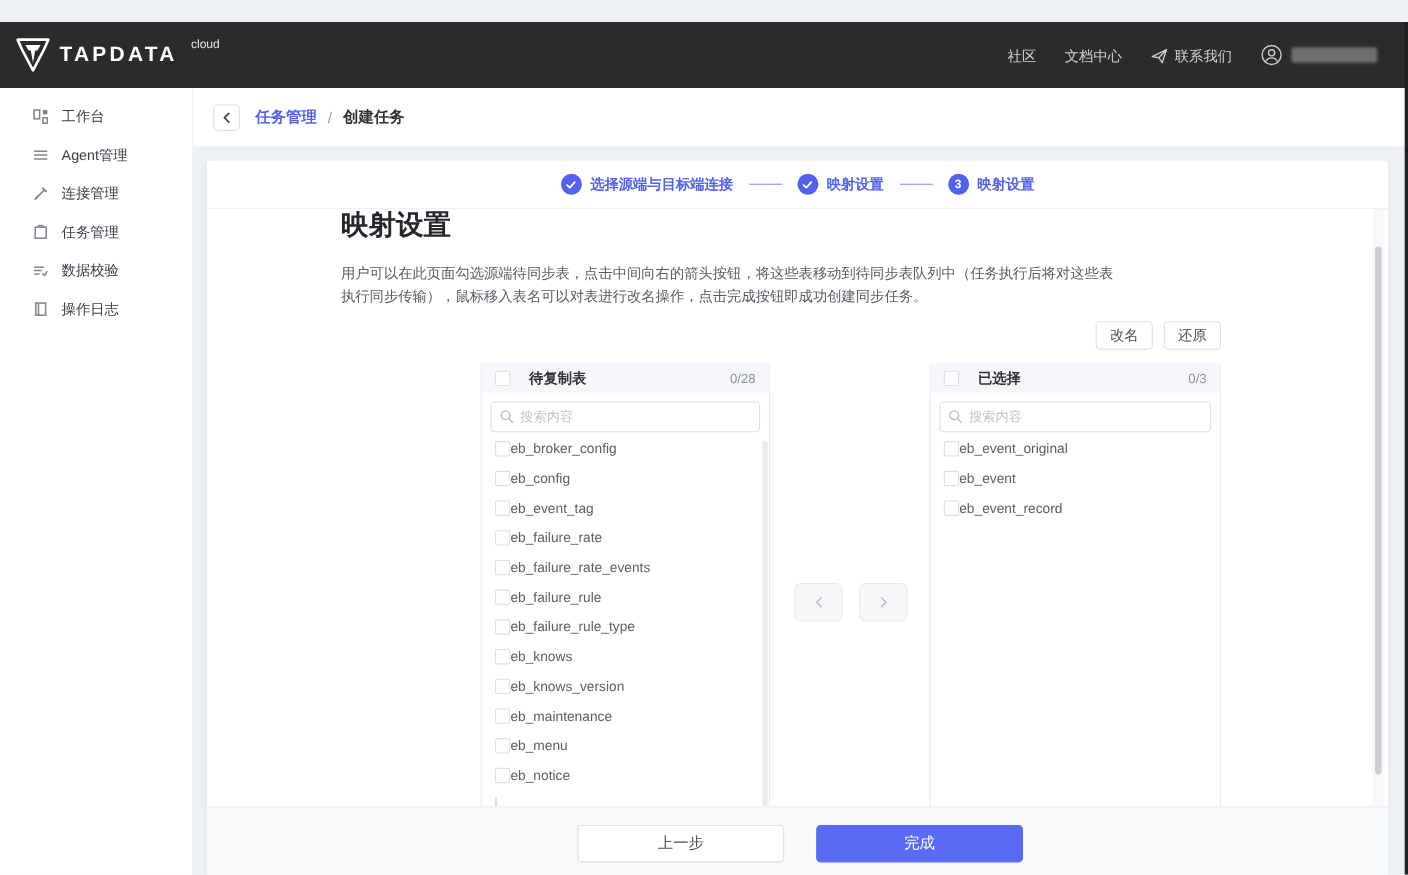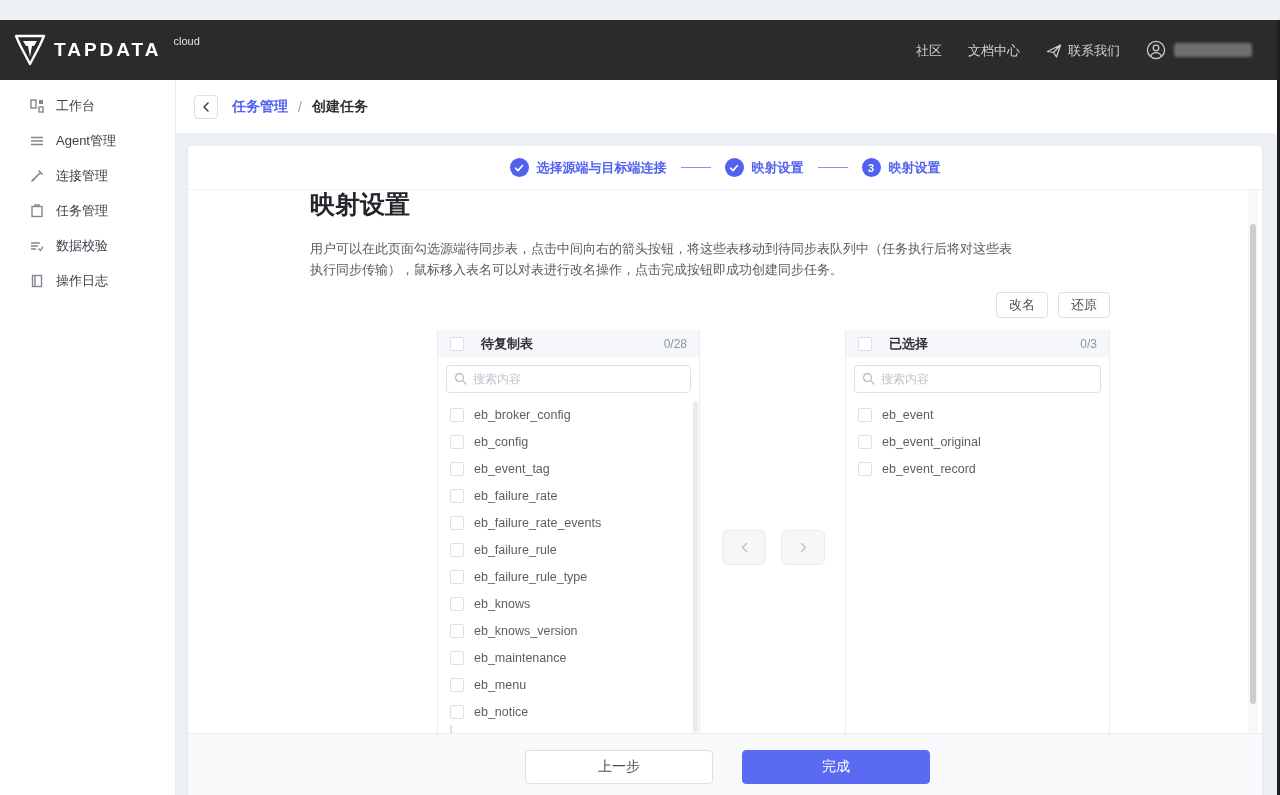--- a/index.html
+++ b/index.html
@@ -63,21 +63,21 @@
   .panel-header { height:27px; background:#f5f7fa; display:flex; align-items:center; padding:0 12px; gap:17px; }
   .panel-title { font-size:13px; font-weight:700; color:#303133; flex:1; }
   .panel-count { font-size:12px; color:#8f959e; }
   .checkbox { width:14px; height:14px; border:1px solid #dcdfe6; border-radius:2px; background:#fff; flex:0 0 auto; }
   .search-wrap { margin:8px; position:relative; }
   .search-input { width:100%; height:28px; border:1px solid #dcdfe6; border-radius:4px; padding:0 8px 0 26px;
                   font-size:12px; color:#606266; outline:none; font-family:inherit; }
   .search-input::placeholder { color:#bfc4cc; }
   .search-icon { position:absolute; left:8px; top:7px; }
   .t-list { }
-  .t-item { height:27px; display:flex; align-items:center; gap:10px; padding-left:12px; cursor:pointer; }
+  .t-item { height:27px; display:flex; gap:0; padding-left:12px; cursor:pointer; }
   .t-item span.lbl { font-size:12.5px; color:#5a5e66; }
   .partial-row { position:absolute; left:12px; top:396px; }
   .list-scroll { position:absolute; right:1px; top:71px; bottom:0; width:5px; background:#ebebeb; border-radius:3px; }
 
   
   .move-btns { position:absolute; left:534px; top:384px; display:flex; gap:15px; }
   .move-btn { width:44px; height:35px; background:#f6f7f9; border:1px solid #e7eaee; border-radius:6px;
               display:flex; align-items:center; justify-content:center; cursor:not-allowed; }
 
   
@@ -330,26 +330,26 @@
         <svg class="search-icon" width="13" height="13" viewBox="0 0 13 13">
           <circle cx="5.5" cy="5.5" r="4" fill="none" stroke="#b9bec6" stroke-width="1.3"></circle>
           <path d="M8.5 8.5 L12 12" stroke="#b9bec6" stroke-width="1.3" stroke-linecap="round"></path>
         </svg>
         <input class="search-input" placeholder="搜索内容" style="">
       </div>
       <div class="t-list">
 
           <div class="t-item">
             <span class="checkbox"></span>
+            <span class="lbl">eb_event_original</span>
+          </div>
+
+          <div class="t-item">
+            <span class="checkbox"></span>
             <span class="lbl">eb_event</span>
-          </div>
-
-          <div class="t-item">
-            <span class="checkbox"></span>
-            <span class="lbl">eb_event_original</span>
           </div>
 
           <div class="t-item">
             <span class="checkbox"></span>
             <span class="lbl">eb_event_record</span>
           </div>
         </div>
     </div>
 
     <div class="card-scroll-track"></div>

